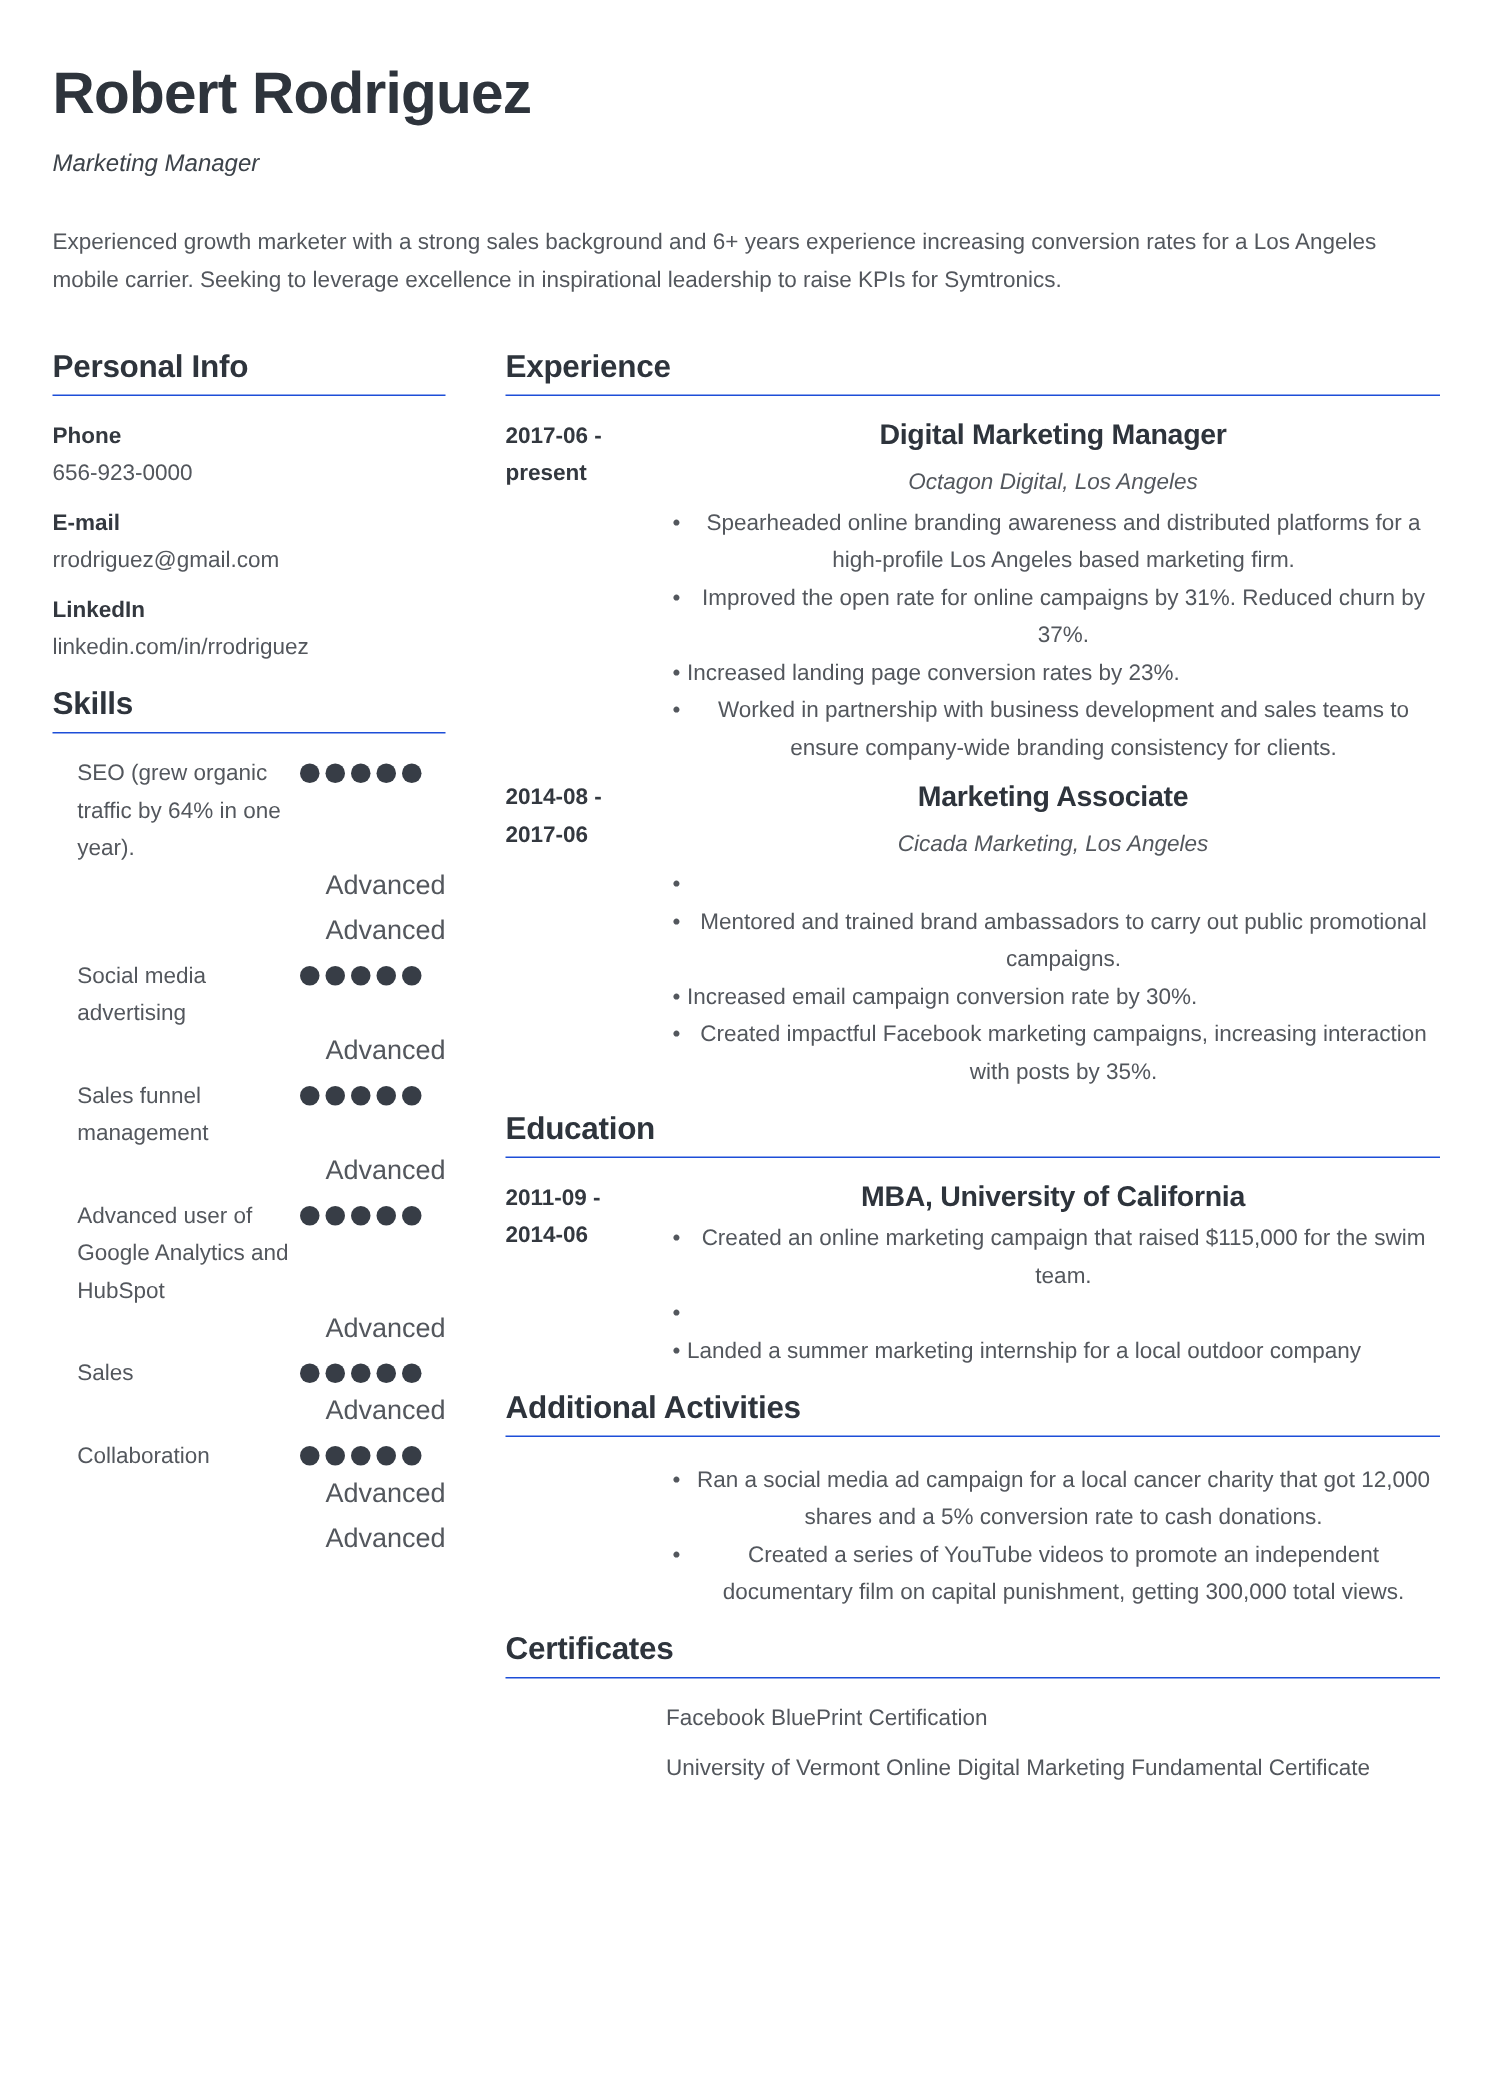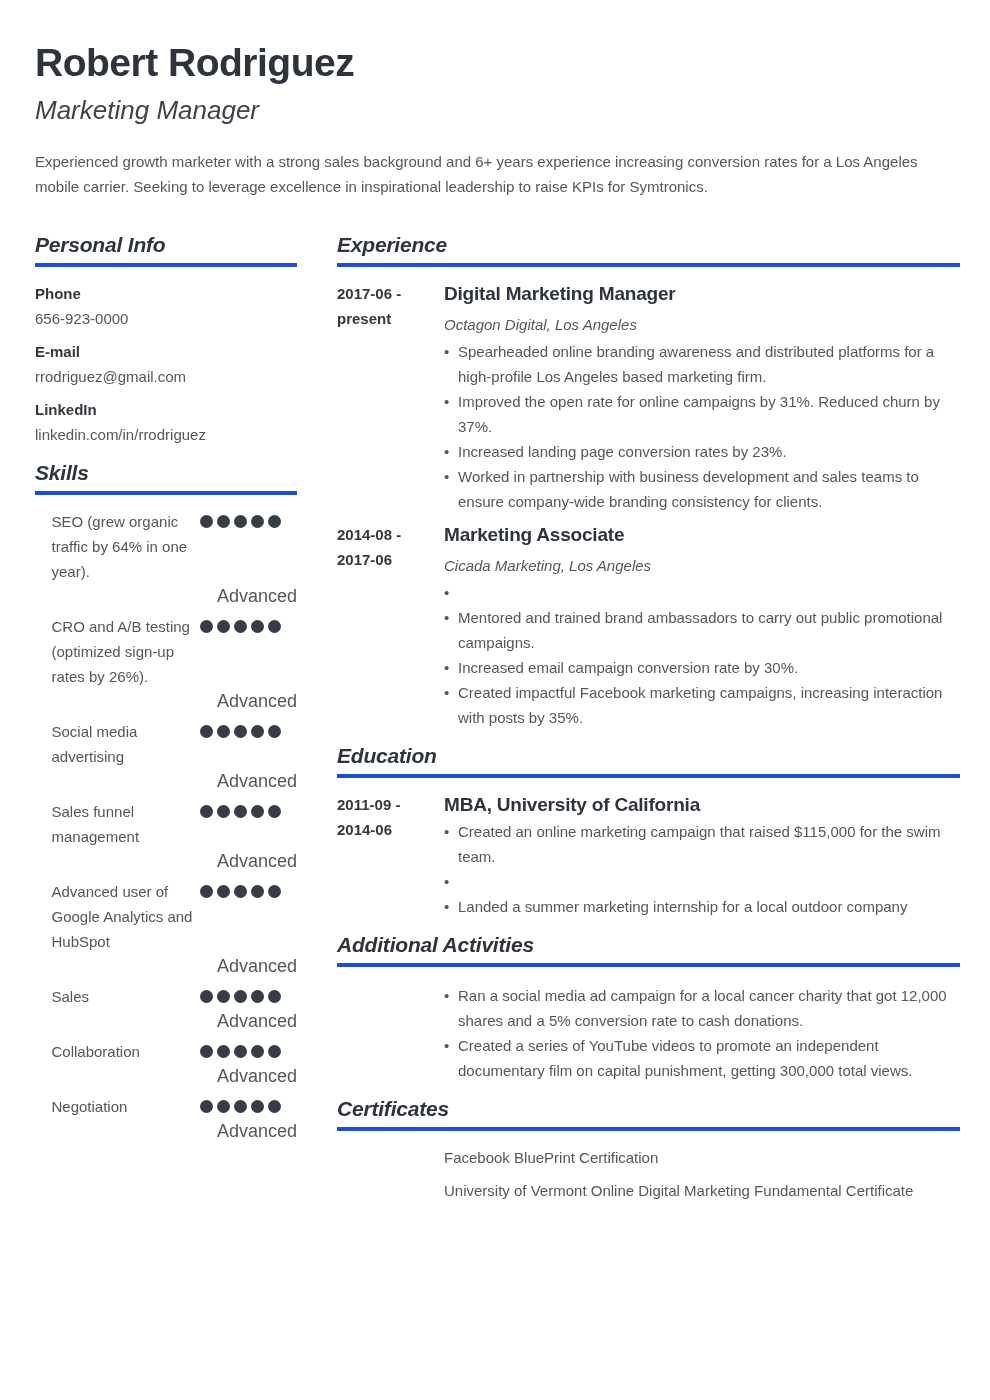--- a/index.html
+++ b/index.html
@@ -18,21 +18,21 @@
   
   .name {
     font-size: 39px;
     line-height: 45px;
     font-weight: bold;
     color: #2e343c;
     letter-spacing: -0.5px;
   }
   .job-title {
     margin-top: 12px;
-    font-size: 26px;
+    font-size: 16px;
     line-height: 26px;
     font-style: italic;
     color: #3d434a;
   }
   .summary {
     margin-top: 26px;
     width: 905px;
     font-size: 15px;
     line-height: 25px;
     color: #53575d;
@@ -42,41 +42,40 @@
   .left-col { width: 262px; flex-shrink: 0; }
   .right-col { flex: 1; margin-left: 40px; }
   
   .sec-h {
     font-size: 21px;
     line-height: 24px;
     font-weight: bold;
     color: #2e343c;
     letter-spacing: -0.2px;
     padding-bottom: 6px;
-    border-bottom: 4px solid #1d4ed8;
+    border-bottom: 1px solid #1d4ed8;
     margin-bottom: 14px;
-    font-style: italic;
   }
   section { margin-top: 0; }
   section + section { margin-top: 14px; }
   
   .pi-item { margin-bottom: 8px; }
   .pi-label { font-size: 15px; line-height: 25px; font-weight: bold; color: #33383f; }
   .pi-value { font-size: 15px; line-height: 25px; color: #53575d; }
   
   .skill { margin-bottom: 5px; }
   .skill-top { display: flex; justify-content: center; }
   .skill-name { width: 148px; font-size: 15px; line-height: 25px; color: #53575d; }
   .skill-dots { display: flex; gap: 4px; padding-top: 6px; flex-shrink: 0; justify-content: flex-end; }
   .dot { width: 13px; height: 13px; border-radius: 50%; background: #373d46; display: inline-block; }
   .skill-level { font-size: 18px; line-height: 25px; color: #53575d; text-align: right; }
   
   .entry { display: flex; margin-bottom: 8px; }
   .entry-dates { width: 107px; flex-shrink: 0; font-size: 15px; line-height: 25px; font-weight: bold; color: #33383f; }
-  .entry-body { flex: 1; min-width: 0; }
+  .entry-body { flex: 1; min-width: 0; text-align: center; }
   .entry-title { font-size: 19px; line-height: 25px; font-weight: bold; color: #2e343c; letter-spacing: -0.2px; }
   .entry-title:empty { display: none; }
   .entry-subtitle { font-size: 15px; line-height: 25px; font-style: italic; color: #53575d; margin-top: 6px; }
   .entry-subtitle:empty { display: none; }
   .bullets { list-style: none; margin-top: 2px; }
   .bullet { display: flex; font-size: 15px; line-height: 25px; color: #53575d; }
   .b-marker { width: 14px; flex-shrink: 0; color: #53575d; }
   
   .cert-item { margin-left: 107px; font-size: 15px; line-height: 25px; color: #53575d; margin-bottom: 8px; }
 </style>
@@ -128,30 +127,20 @@
                   <span class="dot"></span>
                   <span class="dot"></span>
                   <span class="dot"></span>
                   <span class="dot"></span>
                 </div>
               </div>
               <div class="skill-level">Advanced</div>
             </div>
 
             <div class="skill">
-              <div class="skill-top">
-                <div class="skill-name">CRO and A/B testing (optimized sign-up rates by 26%).</div>
-                <div class="skill-dots">
-                  <span class="dot"></span>
-                  <span class="dot"></span>
-                  <span class="dot"></span>
-                  <span class="dot"></span>
-                  <span class="dot"></span>
-                </div>
-              </div>
               <div class="skill-level">Advanced</div>
             </div>
 
             <div class="skill">
               <div class="skill-top">
                 <div class="skill-name">Social media advertising</div>
                 <div class="skill-dots">
                   <span class="dot"></span>
                   <span class="dot"></span>
                   <span class="dot"></span>
@@ -212,30 +201,20 @@
                   <span class="dot"></span>
                   <span class="dot"></span>
                   <span class="dot"></span>
                   <span class="dot"></span>
                 </div>
               </div>
               <div class="skill-level">Advanced</div>
             </div>
 
             <div class="skill">
-              <div class="skill-top">
-                <div class="skill-name">Negotiation</div>
-                <div class="skill-dots">
-                  <span class="dot"></span>
-                  <span class="dot"></span>
-                  <span class="dot"></span>
-                  <span class="dot"></span>
-                  <span class="dot"></span>
-                </div>
-              </div>
               <div class="skill-level">Advanced</div>
             </div>
           </div>
       </section>
 
     </aside>
 
     <main class="right-col">
 
       <section>

